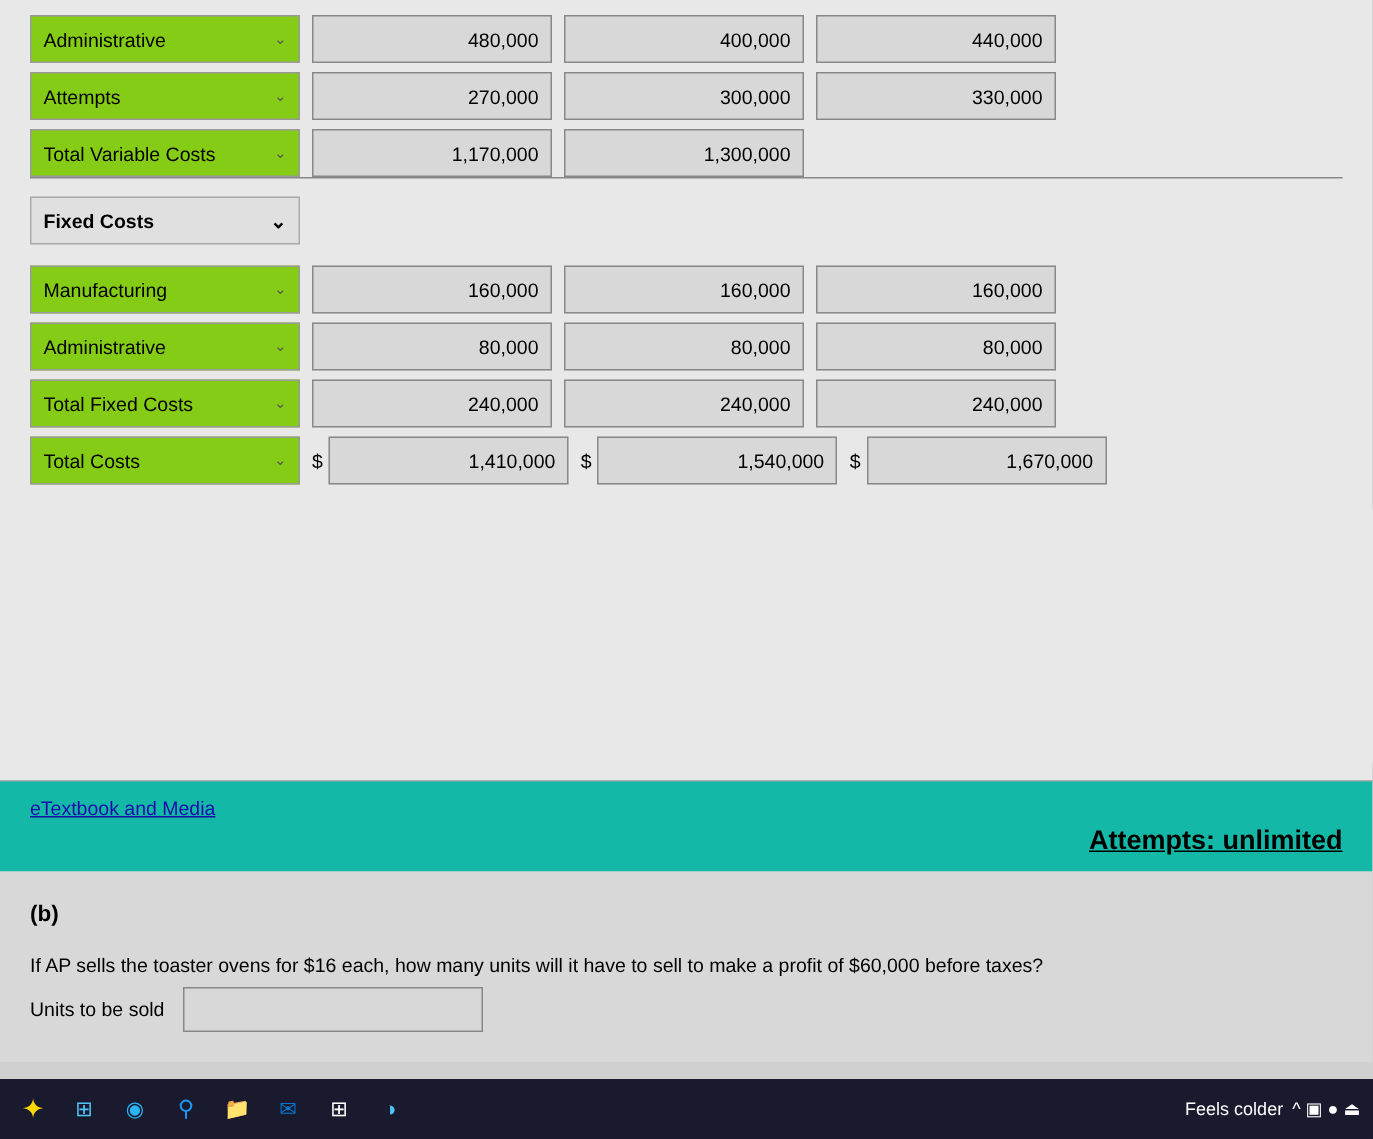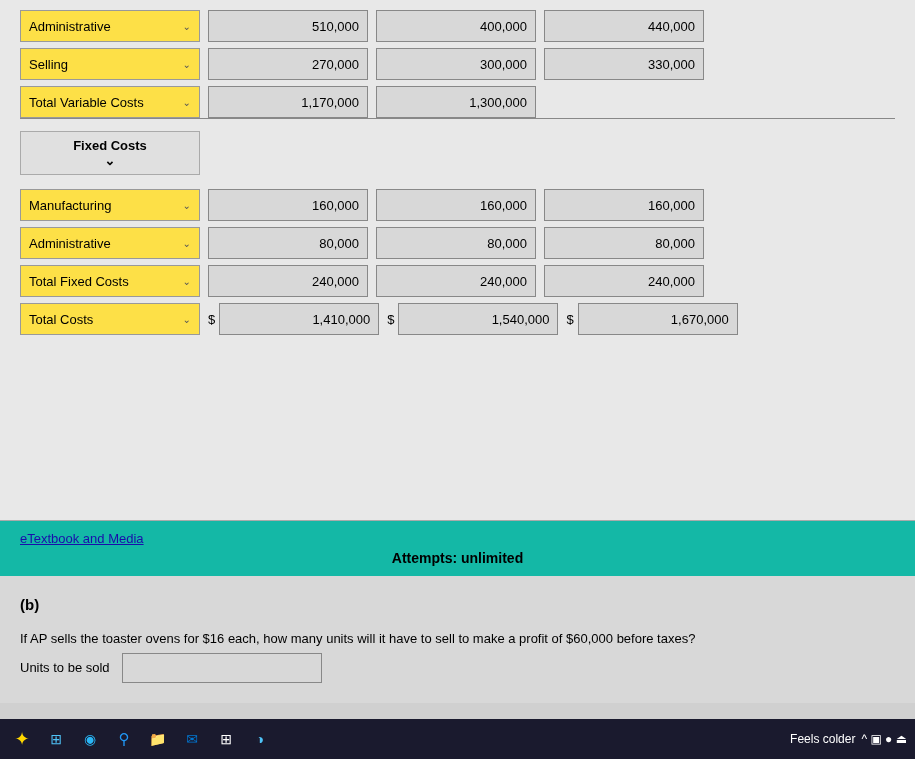--- a/index.html
+++ b/index.html
@@ -29,21 +29,21 @@
 
     .label-cell {
       width: 180px;
       min-width: 180px;
     }
 
     .label-box {
       display: flex;
       align-items: center;
       justify-content: space-between;
-      background: #fde047;
+      background: #84cc16;
       border: 1px solid #999;
       padding: 6px 8px;
       font-size: 13px;
       cursor: pointer;
       min-height: 32px;
     }
 
     .label-box .chevron {
       font-size: 10px;
       color: #555;
@@ -52,21 +52,20 @@
     .label-header {
       display: flex;
       align-items: center;
       background: #e0e0e0;
       border: 1px solid #aaa;
       padding: 6px 8px;
       font-size: 13px;
       font-weight: 600;
       min-height: 32px;
       justify-content: space-between;
-      flex-direction: column;
     }
 
     .input-cell {
       width: 160px;
       min-width: 160px;
     }
 
     .input-box {
       width: 100%;
       background: #d8d8d8;
@@ -103,24 +102,25 @@
     }
 
     .etextbook-label {
       font-size: 13px;
       color: #1a0dab;
       text-decoration: underline;
       cursor: pointer;
     }
 
     .attempts-label {
-      font-size: 14px;
+      font-size: 18px;
       font-weight: bold;
-      text-align: center;
+      text-align: right;
       margin-top: 4px;
+      text-decoration: underline;
     }
 
     .part-b-section {
       background: #d8d8d8;
       padding: 20px 20px 20px 20px;
     }
 
     .part-b-label {
       font-size: 15px;
       font-weight: bold;
@@ -208,39 +208,39 @@
 
     <div class="row">
       <div class="label-cell">
         <div class="label-box">
           <span>Administrative</span>
           <span class="chevron">⌄</span>
         </div>
       </div>
       <div class="input-cell">
         <div class="input-box">
-          <span>510,000</span>
+          <span>480,000</span>
         </div>
       </div>
       <div class="input-cell">
         <div class="input-box">
           <span>400,000</span>
         </div>
       </div>
       <div class="input-cell">
         <div class="input-box">
           <span>440,000</span>
         </div>
       </div>
     </div>
 
     <div class="row">
       <div class="label-cell">
         <div class="label-box">
-          <span>Selling</span>
+          <span>Attempts</span>
           <span class="chevron">⌄</span>
         </div>
       </div>
       <div class="input-cell">
         <div class="input-box">
           <span>270,000</span>
         </div>
       </div>
       <div class="input-cell">
         <div class="input-box">

